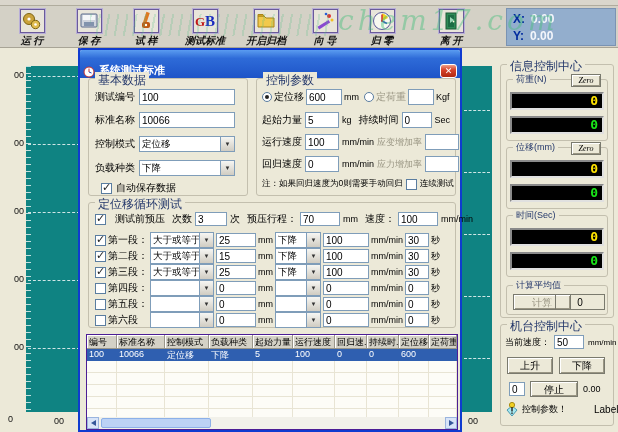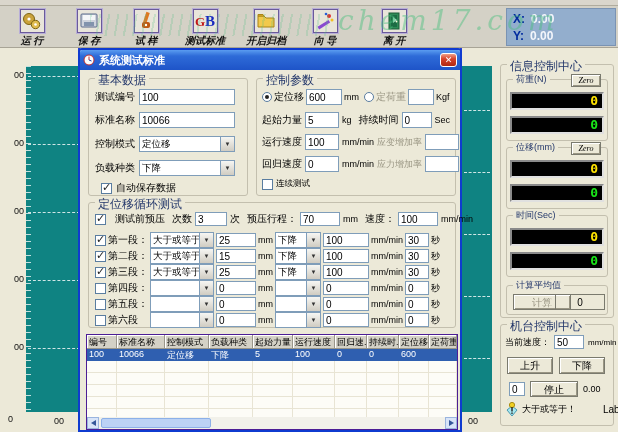--- a/index.html
+++ b/index.html
@@ -47,23 +47,23 @@
   
   .strip{left:460px;top:48px;width:32px;height:384px;background:#ece9d8;border-left:2px solid #2b3fd4;}
   .striphead{left:460px;top:48px;width:32px;height:18px;background:#d6d2c9;border-bottom:1px solid #a8a496;
     font-size:10px;color:#5a3b2b;padding-left:3px;line-height:16px;}
   .stripplot{left:462px;top:66px;width:30px;height:346px;background:#0f8382;}
   .sgrid{position:absolute;left:464px;width:26px;border-top:1px dashed rgba(255,255,255,0.8);height:0;}
 
   
   .dialog{left:78px;top:48px;width:384px;height:384px;background:#ece9d8;border:2px solid #0f3bd0;
     border-radius:4px 4px 0 0;z-index:5;}
-  .titlebar{position:absolute;left:0;top:0;width:100%;height:20px;border-radius:2px 2px 0 0;
+  .titlebar{position:absolute;left:0;top:0;width:100%;height:28px;border-radius:2px 2px 0 0;
     background:linear-gradient(180deg,#5a9cf0 0%,#2e6bd8 30%,#1e54c8 100%);
-    display:flex;align-items:center;padding:0 3px;gap:4px;}
+    display:flex;align-items:flex-end;padding:0 3px;gap:4px;}
   .dtitle{color:#fff;font-weight:bold;font-size:11px;flex:1;white-space:nowrap;}
   .xclose{width:17px;height:14px;border:1px solid #fff;border-radius:3px;color:#fff;
     background:linear-gradient(180deg,#f0a088,#d8442c 40%,#b02810);font-size:9px;font-weight:bold;
     text-align:center;line-height:13px;cursor:pointer;}
   .xclose::after{content:"✕";}
 
   .frame{position:absolute;border:1px solid #c3bfae;border-radius:3px;}
   .cap{position:absolute;top:-7px;left:6px;background:#ece9d8;padding:0 3px;font-size:12px;
     color:#24386b;white-space:nowrap;}
 
@@ -179,20 +179,32 @@
       <span class="ticon">
         <svg width="22" height="22" viewBox="0 0 22 22">
             <rect x="3" y="13" width="13" height="3" fill="#8a4ad0" transform="rotate(-32 10 14)"></rect>
             <circle cx="15" cy="6" r="2" fill="#e03030"></circle>
             <circle cx="18" cy="10" r="1.5" fill="#f2c020"></circle>
             <circle cx="12" cy="4" r="1.3" fill="#2860d8"></circle>
           </svg>
       </span>
       <span class="tlabel">向 导</span>
     </div>
+    <div class="tbtn">
+      <span class="ticon">
+        <svg width="22" height="22" viewBox="0 0 22 22">
+            <circle cx="11" cy="11" r="8.5" fill="#f8f8f0" stroke="#5a5a9a"></circle>
+            <path d="M11 11L11 3.5A7.5 7.5 0 0 1 17 8z" fill="#f2d020"></path>
+            <line x1="11" y1="11" x2="11" y2="4.5" stroke="#d03030" stroke-width="1.5"></line>
+            <line x1="11" y1="11" x2="16" y2="13.5" stroke="#3050c0" stroke-width="1.5"></line>
+            <circle cx="11" cy="11" r="1" fill="#d03030"></circle>
+          </svg>
+      </span>
+      <span class="tlabel">归 零</span>
+    </div>
     <div class="tbtn" style="margin-left:12px">
       <span class="ticon">
         <svg width="22" height="22" viewBox="0 0 22 22">
             <rect x="6" y="3" width="10" height="16" fill="#2e8b57" stroke="#1c5c38"></rect>
             <rect x="8" y="5" width="6" height="12" fill="#1c6c44"></rect>
             <circle cx="13.5" cy="11.5" r="0.9" fill="#ffd"></circle>
             <path d="M10 7l4 3-4 3z" fill="#9ad8b8"></path>
           </svg>
       </span>
       <span class="tlabel">离 开</span>
@@ -309,20 +321,21 @@
         <input class="inp" style="width: 34px;" disabled="" value="">
       </div>
       <div class="row" style="left:5px;top:77px;gap:3px">
         <span class="lbl">回归速度</span>
         <input class="inp" style="width: 34px;" value="0">
         <span class="unit">mm/min</span>
         <span class="lbl glbl" style="font-size:9px">应力增加率</span>
         <input class="inp" style="width: 34px;" disabled="" value="">
       </div>
       <div class="row" style="left:5px;top:99px;gap:3px">
+        <span class="lbl" style="font-size:8.5px">注：如果回归速度为0则需要手动回归</span>
         <span class="chk"></span>
         <span class="lbl" style="font-size:8.5px">连续测试</span>
       </div>
     </div>
 
     <div class="frame" style="left:8px;top:152px;width:368px;height:126px">
       <span class="cap">定位移循环测试</span>
       <div class="row" style="left:6px;top:9px;gap:3px;font-size:9px">
         <span class="chk checked"></span>
         <span class="lbl" style="margin-left:6px">测试前预压</span>
@@ -591,18 +604,18 @@
       <button class="btn3d" style="width:48px;height:16px">停止</button>
       <span class="lbl" style="font-size:9px">0.00</span>
     </div>
     <div class="row" style="left:4px;top:76px;gap:3px">
       <svg width="14" height="16" viewBox="0 0 14 16">
         <path d="M2 9l5-4 5 4-5 6z" fill="#a8e8f0" stroke="#4898b0"></path>
         <circle cx="7" cy="4" r="2.6" fill="#f2d020" stroke="#a88c10"></circle>
         <rect x="6.3" y="6" width="1.4" height="4.5" fill="#222"></rect>
         <rect x="6.3" y="11.5" width="1.4" height="1.4" fill="#222"></rect>
       </svg>
-      <span class="lbl" style="font-size:9px">大于或等于！</span>
+      <span class="lbl" style="font-size:9px">控制参数！</span>
       <span class="lbl" style="font-size:10px;margin-left:24px">Label9</span>
     </div>
   </div>
 
 </div>
 
 </body></html>

